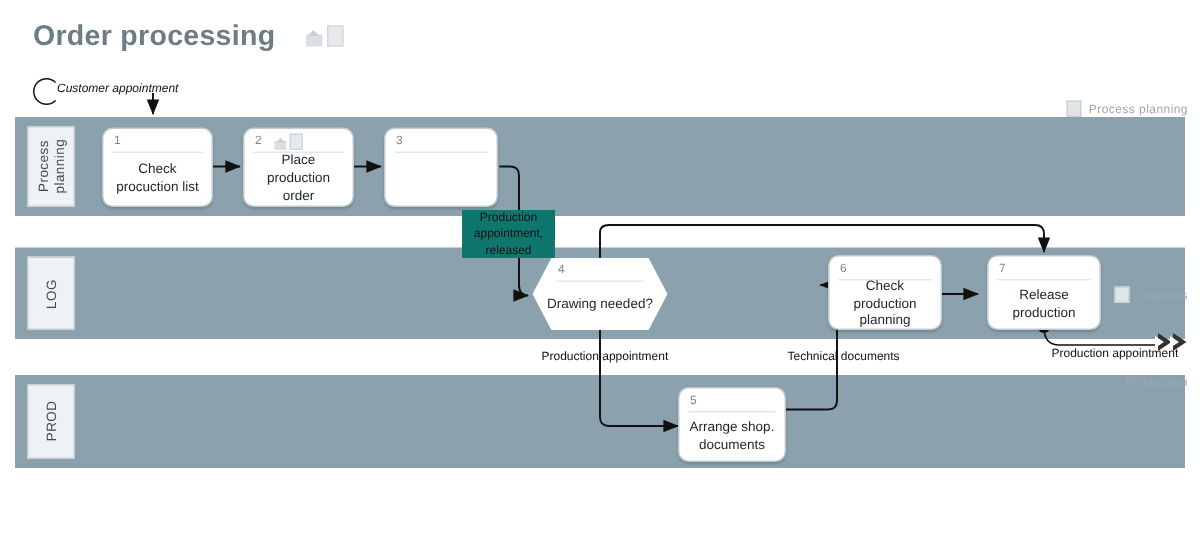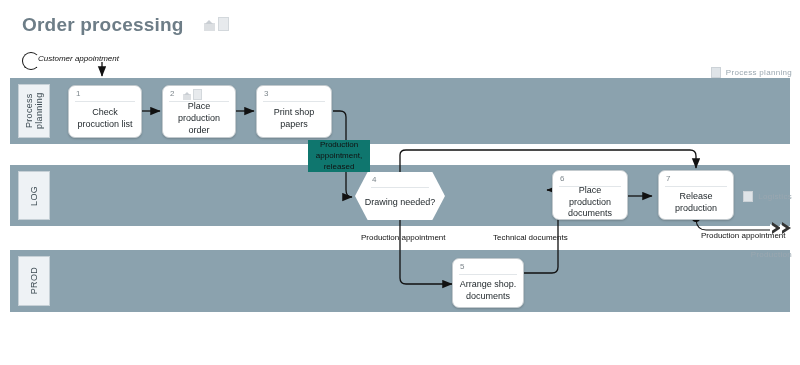--- a/index.html
+++ b/index.html
@@ -73,21 +73,21 @@
       border-top:4px solid transparent;border-bottom:4px solid transparent;border-left:6px solid #fff;}
 
   
   #wires{position:absolute;left:0;top:0;width:800px;height:365px;pointer-events:none;}
 
   
   .flab{position:absolute;font-size:8px;color:#111;line-height:1.35;background:#0f766e;padding:0 1px;}
   .flab.nb{background:transparent;}
   #lab-prod-rel{left:308px;top:140px;width:60px;text-align:center;}
   #lab-prod-app{left:360px;top:233px;}
-  #lab-tech{left:492px;top:233px;}
+  #lab-tech{left:524px;top:233px;}
   #lab-prod-app2{left:700px;top:231px;}
 </style>
 </head>
 <body>
 
 <div id="title-bar">
   <div id="page-title">Order processing</div>
   <div class="mini-icons">
     <div class="ic-house"></div>
     <div class="ic-doc"></div>
@@ -164,40 +164,39 @@
     <div class="ic-house"></div>
     <div class="ic-doc"></div>
   </div>
   <div class="rule"></div>
   <div class="cap">Place production order</div>
 </div>
 
 <div class="task" style="left:256px;top:85px;width:76px;height:53px;">
   <div class="num">3</div>
   <div class="rule"></div>
-  <div class="cap">Print shop papers</div>
 </div>
 
 <div id="gw-4">
   <div class="hex"></div>
   <div class="num">4</div>
   <div class="rule"></div>
   <div class="cap">Drawing needed?</div>
 </div>
 
 <div class="task" style="left:452px;top:258px;width:72px;height:50px;">
   <div class="num">5</div>
   <div class="rule"></div>
   <div class="cap">Arrange shop. documents</div>
 </div>
 
 <div class="task" style="left:552px;top:170px;width:76px;height:50px;">
   <div class="num">6</div>
   <div class="rule"></div>
-  <div class="cap">Place production documents</div>
+  <div class="cap">Check production planning</div>
 </div>
 
 <div class="task" style="left:658px;top:170px;width:76px;height:50px;">
   <div class="num">7</div>
   <div class="rule"></div>
   <div class="cap">Release production</div>
 </div>
 
 <div class="flab" id="lab-prod-rel">Production appointment, released</div>
 <div class="flab nb" id="lab-prod-app">Production appointment</div>

